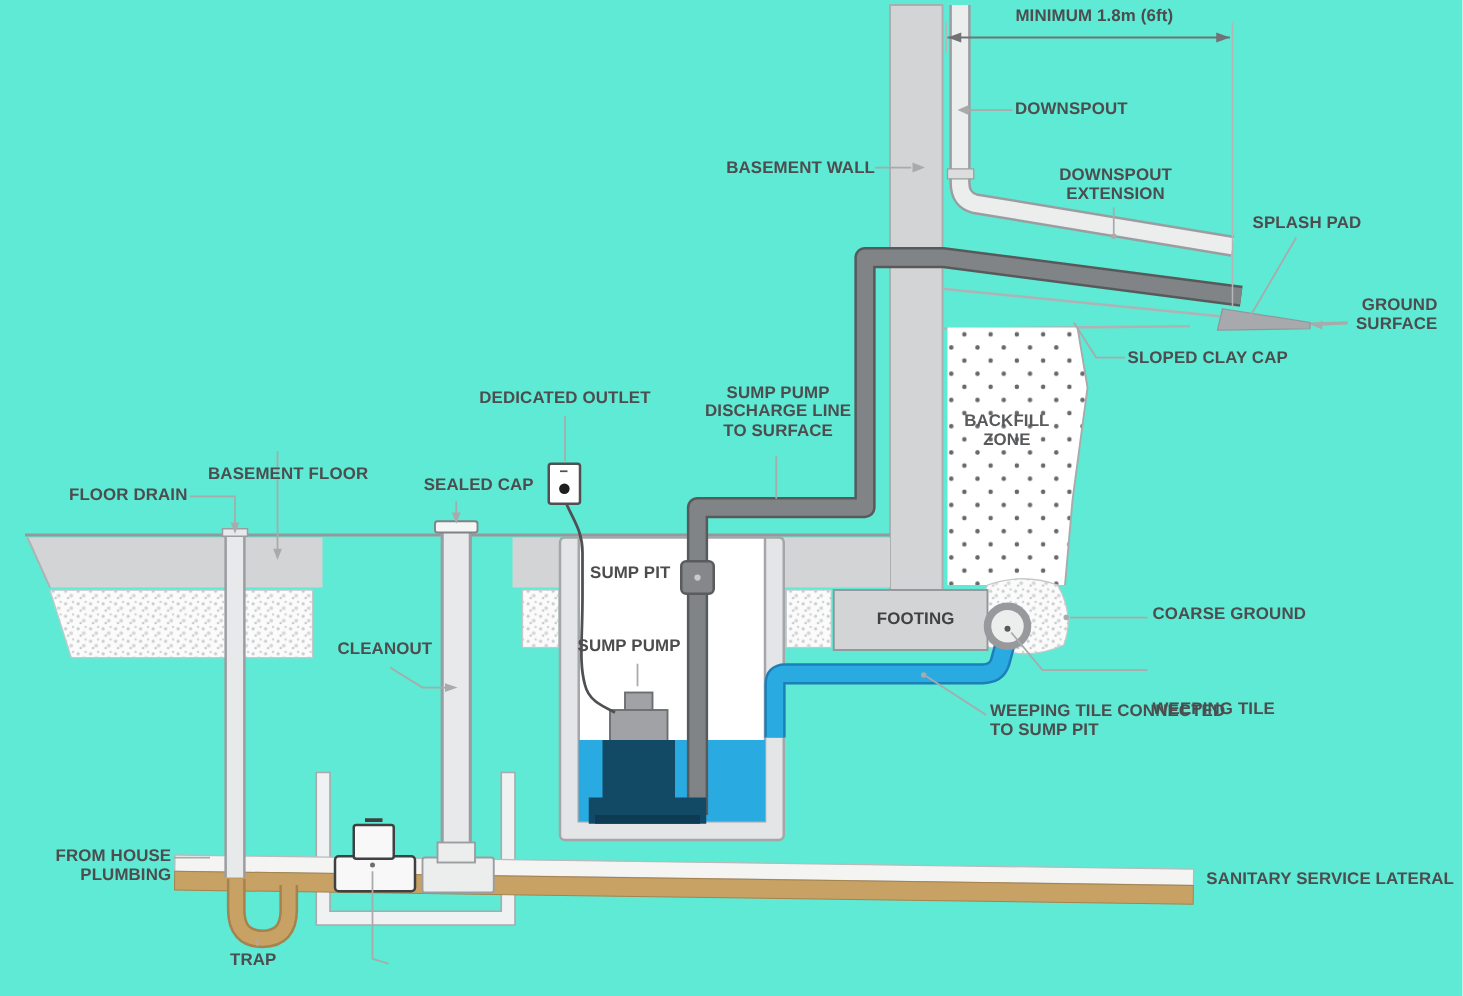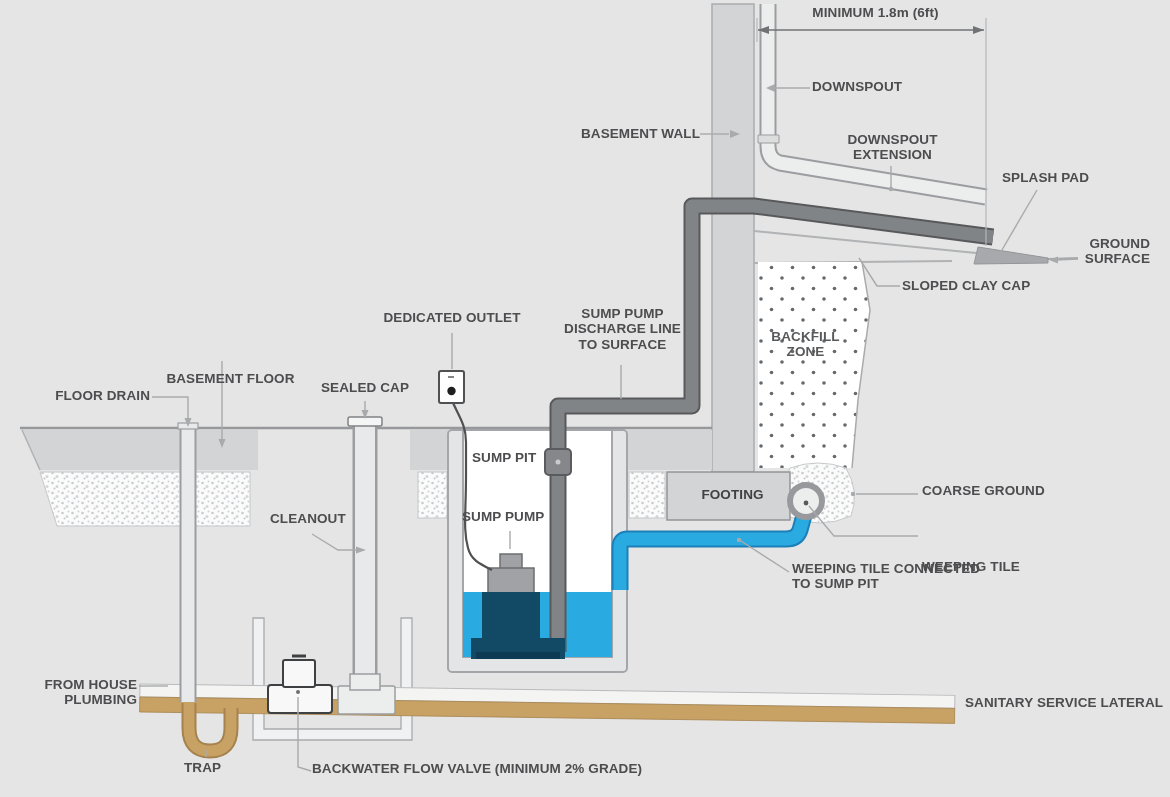--- a/index.html
+++ b/index.html
@@ -1,17 +1,17 @@
 <!DOCTYPE html>
 <html><head>
 <meta charset="utf-8">
 <style>
   html,body { margin:0; padding:0; background:#ffffff; }
   #canvas {
-    position:relative; width:1170px; height:797px; background:#e5e5e5;
+    position:relative; width:1170px; height:797px; background:#5eead4;
     overflow:hidden; font-family:"Liberation Sans", sans-serif;
   }
   #art { position:absolute; left:0; top:0; }
   .lbl {
     position:absolute;
     font:bold 13.5px/1.14 "Liberation Sans", sans-serif;
     color:#4d4d4f; letter-spacing:.1px; white-space:pre-line;
   }
   .ctr { text-align:center; }
   .rgt { text-align:right; }
@@ -219,28 +219,27 @@
 SURFACE</div>
   <div class="lbl" style="left:902px; top:278px;">SLOPED CLAY CAP</div>
   <div class="lbl ctr" style="left:748px; top:329px; width:115px; color:#58595b;">BACKFILL
 ZONE</div>
   <div class="lbl ctr" style="left:377px; top:310px; width:150px;">DEDICATED OUTLET</div>
   <div class="lbl ctr" style="left:545px; top:306px; width:155px;">SUMP PUMP
 DISCHARGE LINE
 TO SURFACE</div>
   <div class="lbl ctr" style="left:158px; top:340px; width:145px;margin-top:31px;">BASEMENT FLOOR</div>
   <div class="lbl rgt" style="left:38px;  top:388px; width:112px;">FLOOR DRAIN</div>
-  <div class="lbl ctr" style="left:303px; top:380px; width:124px;">SEALED CAP</div>
+  <div class="lbl ctr" style="left:303px; top:380px; width:124px;text-align:right;">SEALED CAP</div>
   <div class="lbl" style="left:472px; top:450px;">SUMP PIT</div>
   <div class="lbl" style="left:462px; top:509px;">SUMP PUMP</div>
   <div class="lbl" style="left:270px; top:511px;text-align:center;">CLEANOUT</div>
   <div class="lbl ctr" style="left:671px; top:487px; width:123px; color:#414042;">FOOTING</div>
   <div class="lbl" style="left:922px; top:483px;">COARSE GROUND</div>
   <div class="lbl" style="left:922px; top:525px;margin-top:34px;">WEEPING TILE</div>
   <div class="lbl" style="left:792px; top:561px;">WEEPING TILE CONNECTED
 TO SUMP PIT</div>
   <div class="lbl rgt" style="left:23px;  top:677px; width:114px;">FROM HOUSE
 PLUMBING</div>
   <div class="lbl" style="left:184px; top:760px;">TRAP</div>
-  <div class="lbl" style="left:312px; top:761px;">BACKWATER FLOW VALVE (MINIMUM 2% GRADE)</div>
   <div class="lbl" style="left:965px; top:695px;">SANITARY SERVICE LATERAL</div>
 
 </div>
 
 </body></html>

